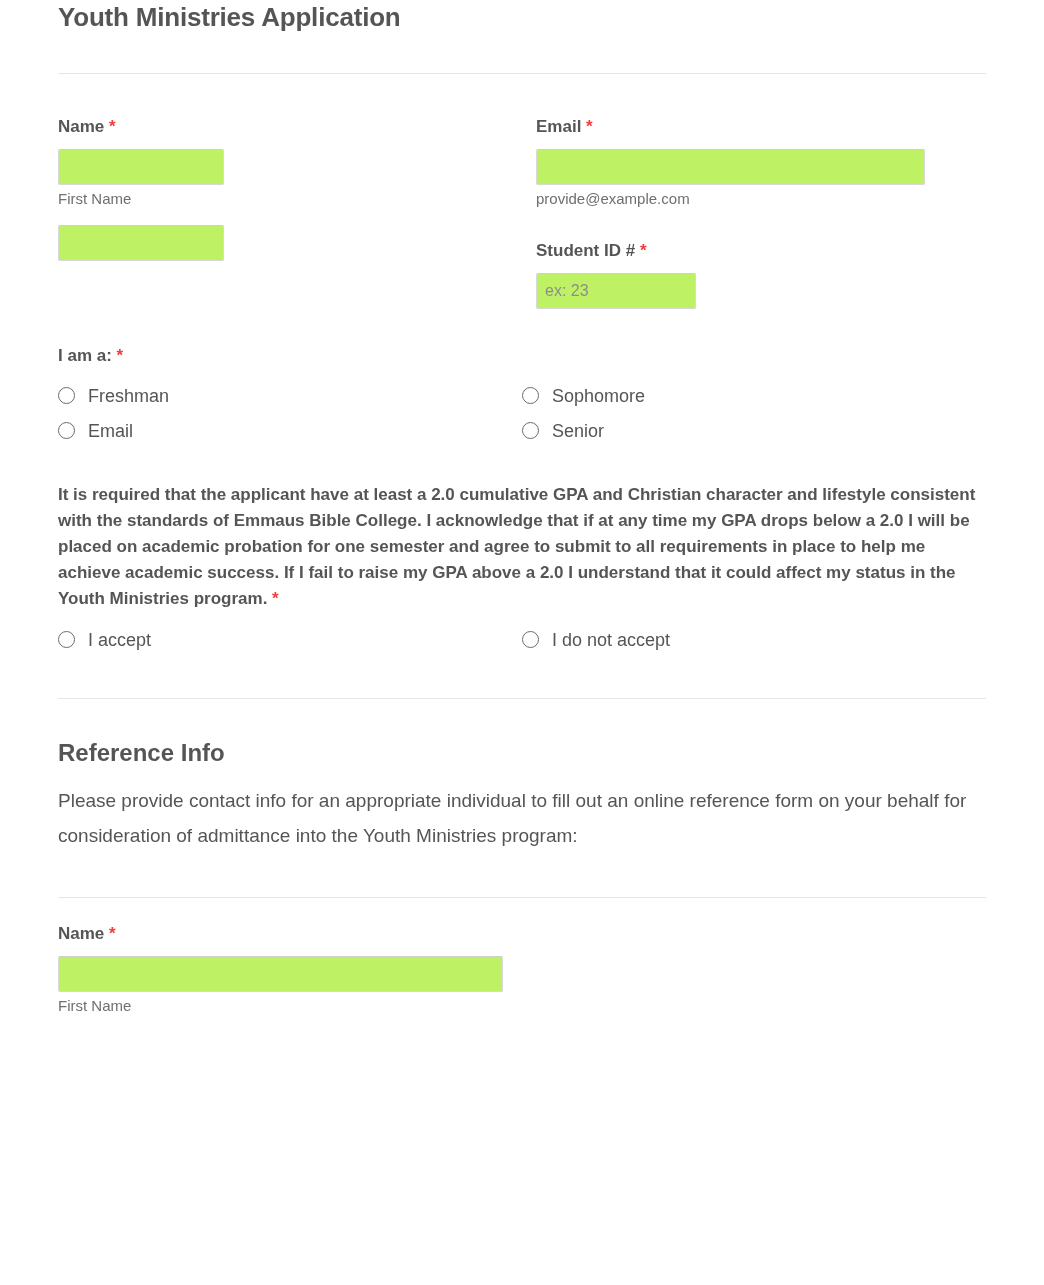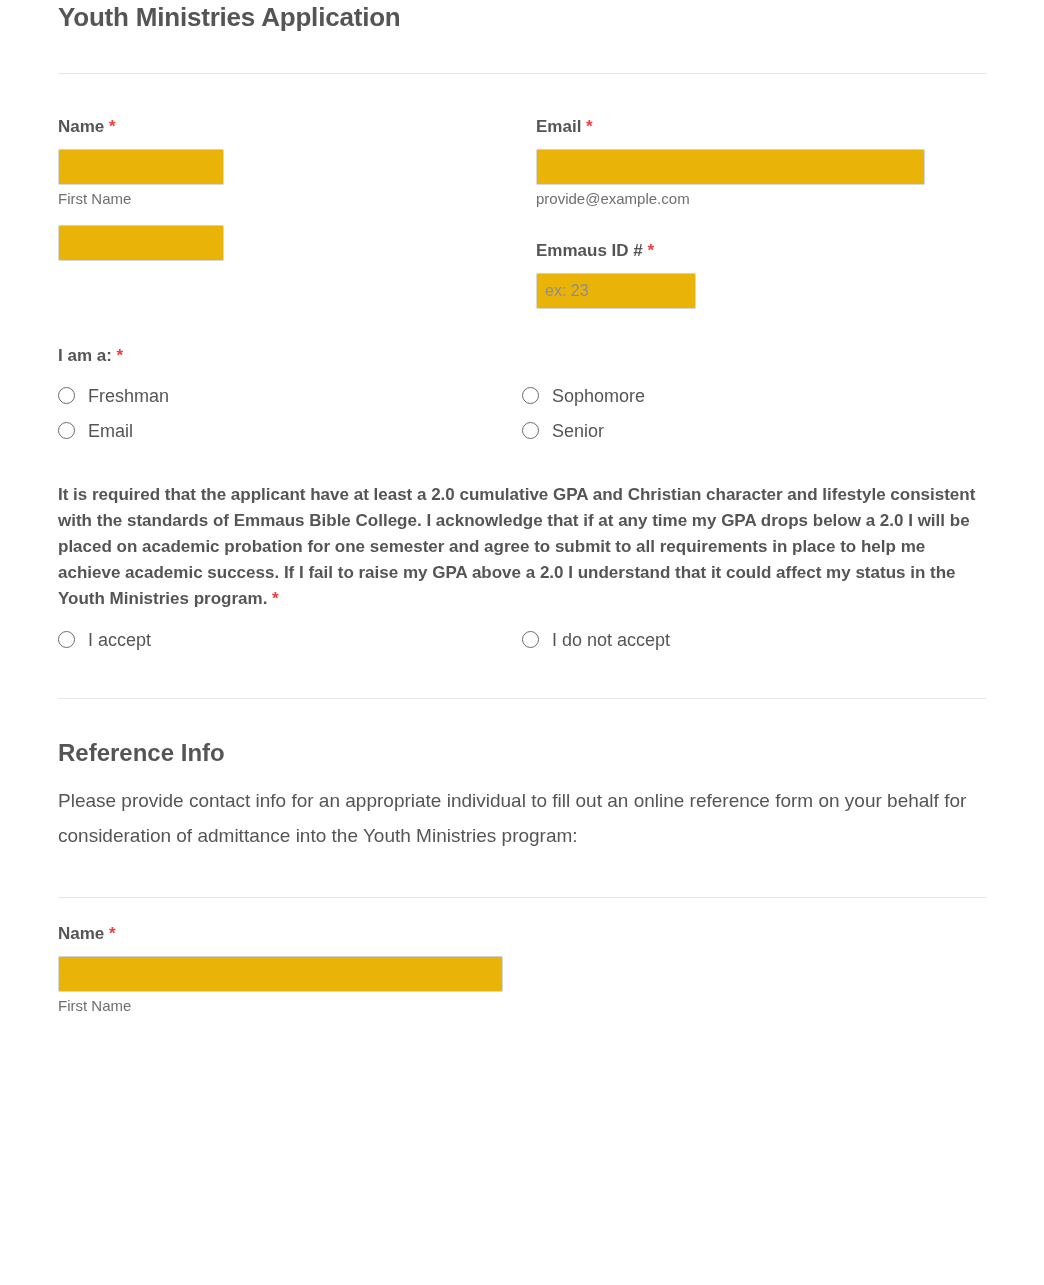--- a/index.html
+++ b/index.html
@@ -60,21 +60,21 @@
     font-weight: bold;
     font-size: 17px;
   }
 
   
   .text-input {
     display: block;
     height: 36px;
     border: 1px solid #d8d8d8;
     border-top-color: #cfcfcf;
-    background: #eab308;
+    background: #bef264;
     border-radius: 2px;
     font-family: "Liberation Sans", sans-serif;
     font-size: 16px;
     color: #555;
     padding: 0 8px;
     outline: none;
   }
   .text-input::placeholder { color: #8d8d8d; }
   .w-name  { width: 166px; }
   .w-email { width: 389px; }
@@ -187,21 +187,21 @@
         <span class="req">*</span>
       </div>
       <div class="field-block">
         <input class="text-input w-email" type="email" placeholder="" style="">
         <span class="sub-label">provide@example.com</span>
       </div>
 
       <div class="gap-2"></div>
 
       <div class="field-label">
-        <span>Emmaus ID #</span>
+        <span>Student ID #</span>
         <span class="req">*</span>
       </div>
       <input class="text-input w-sid" type="text" placeholder="ex: 23" style="">
     </div>
 
   </div>
 
   <div class="gap-3"></div>
 
   <div>

